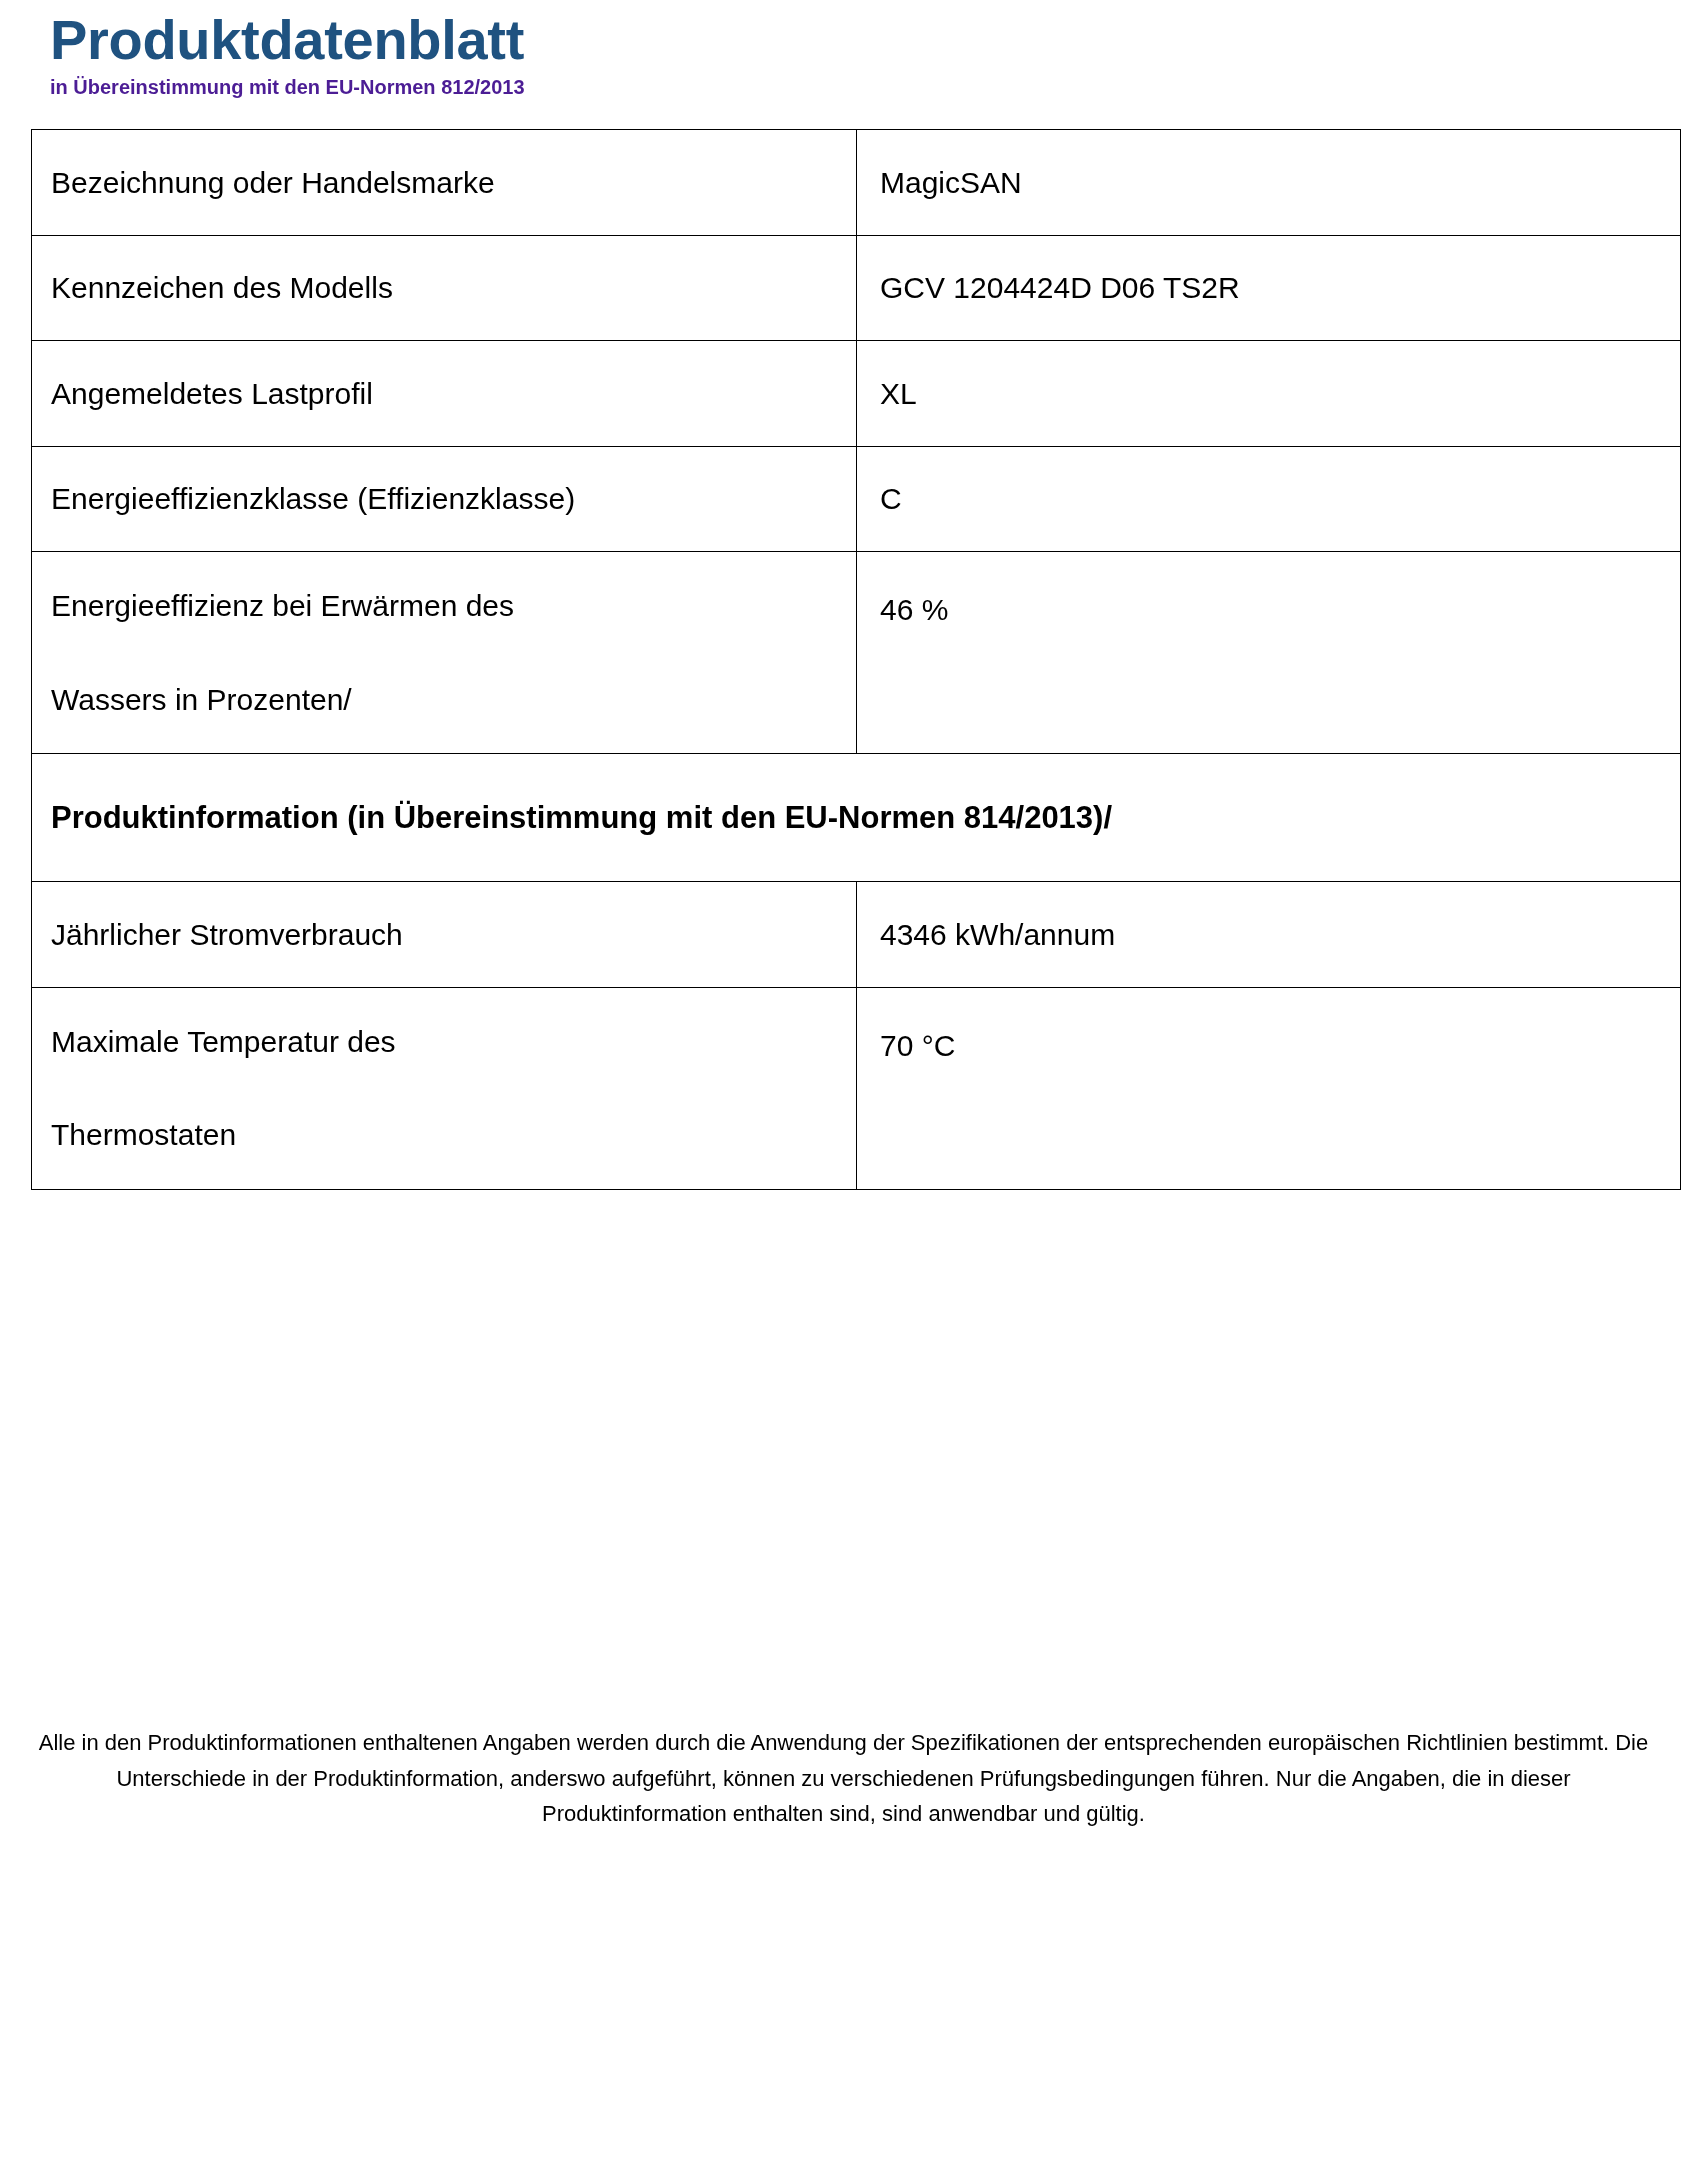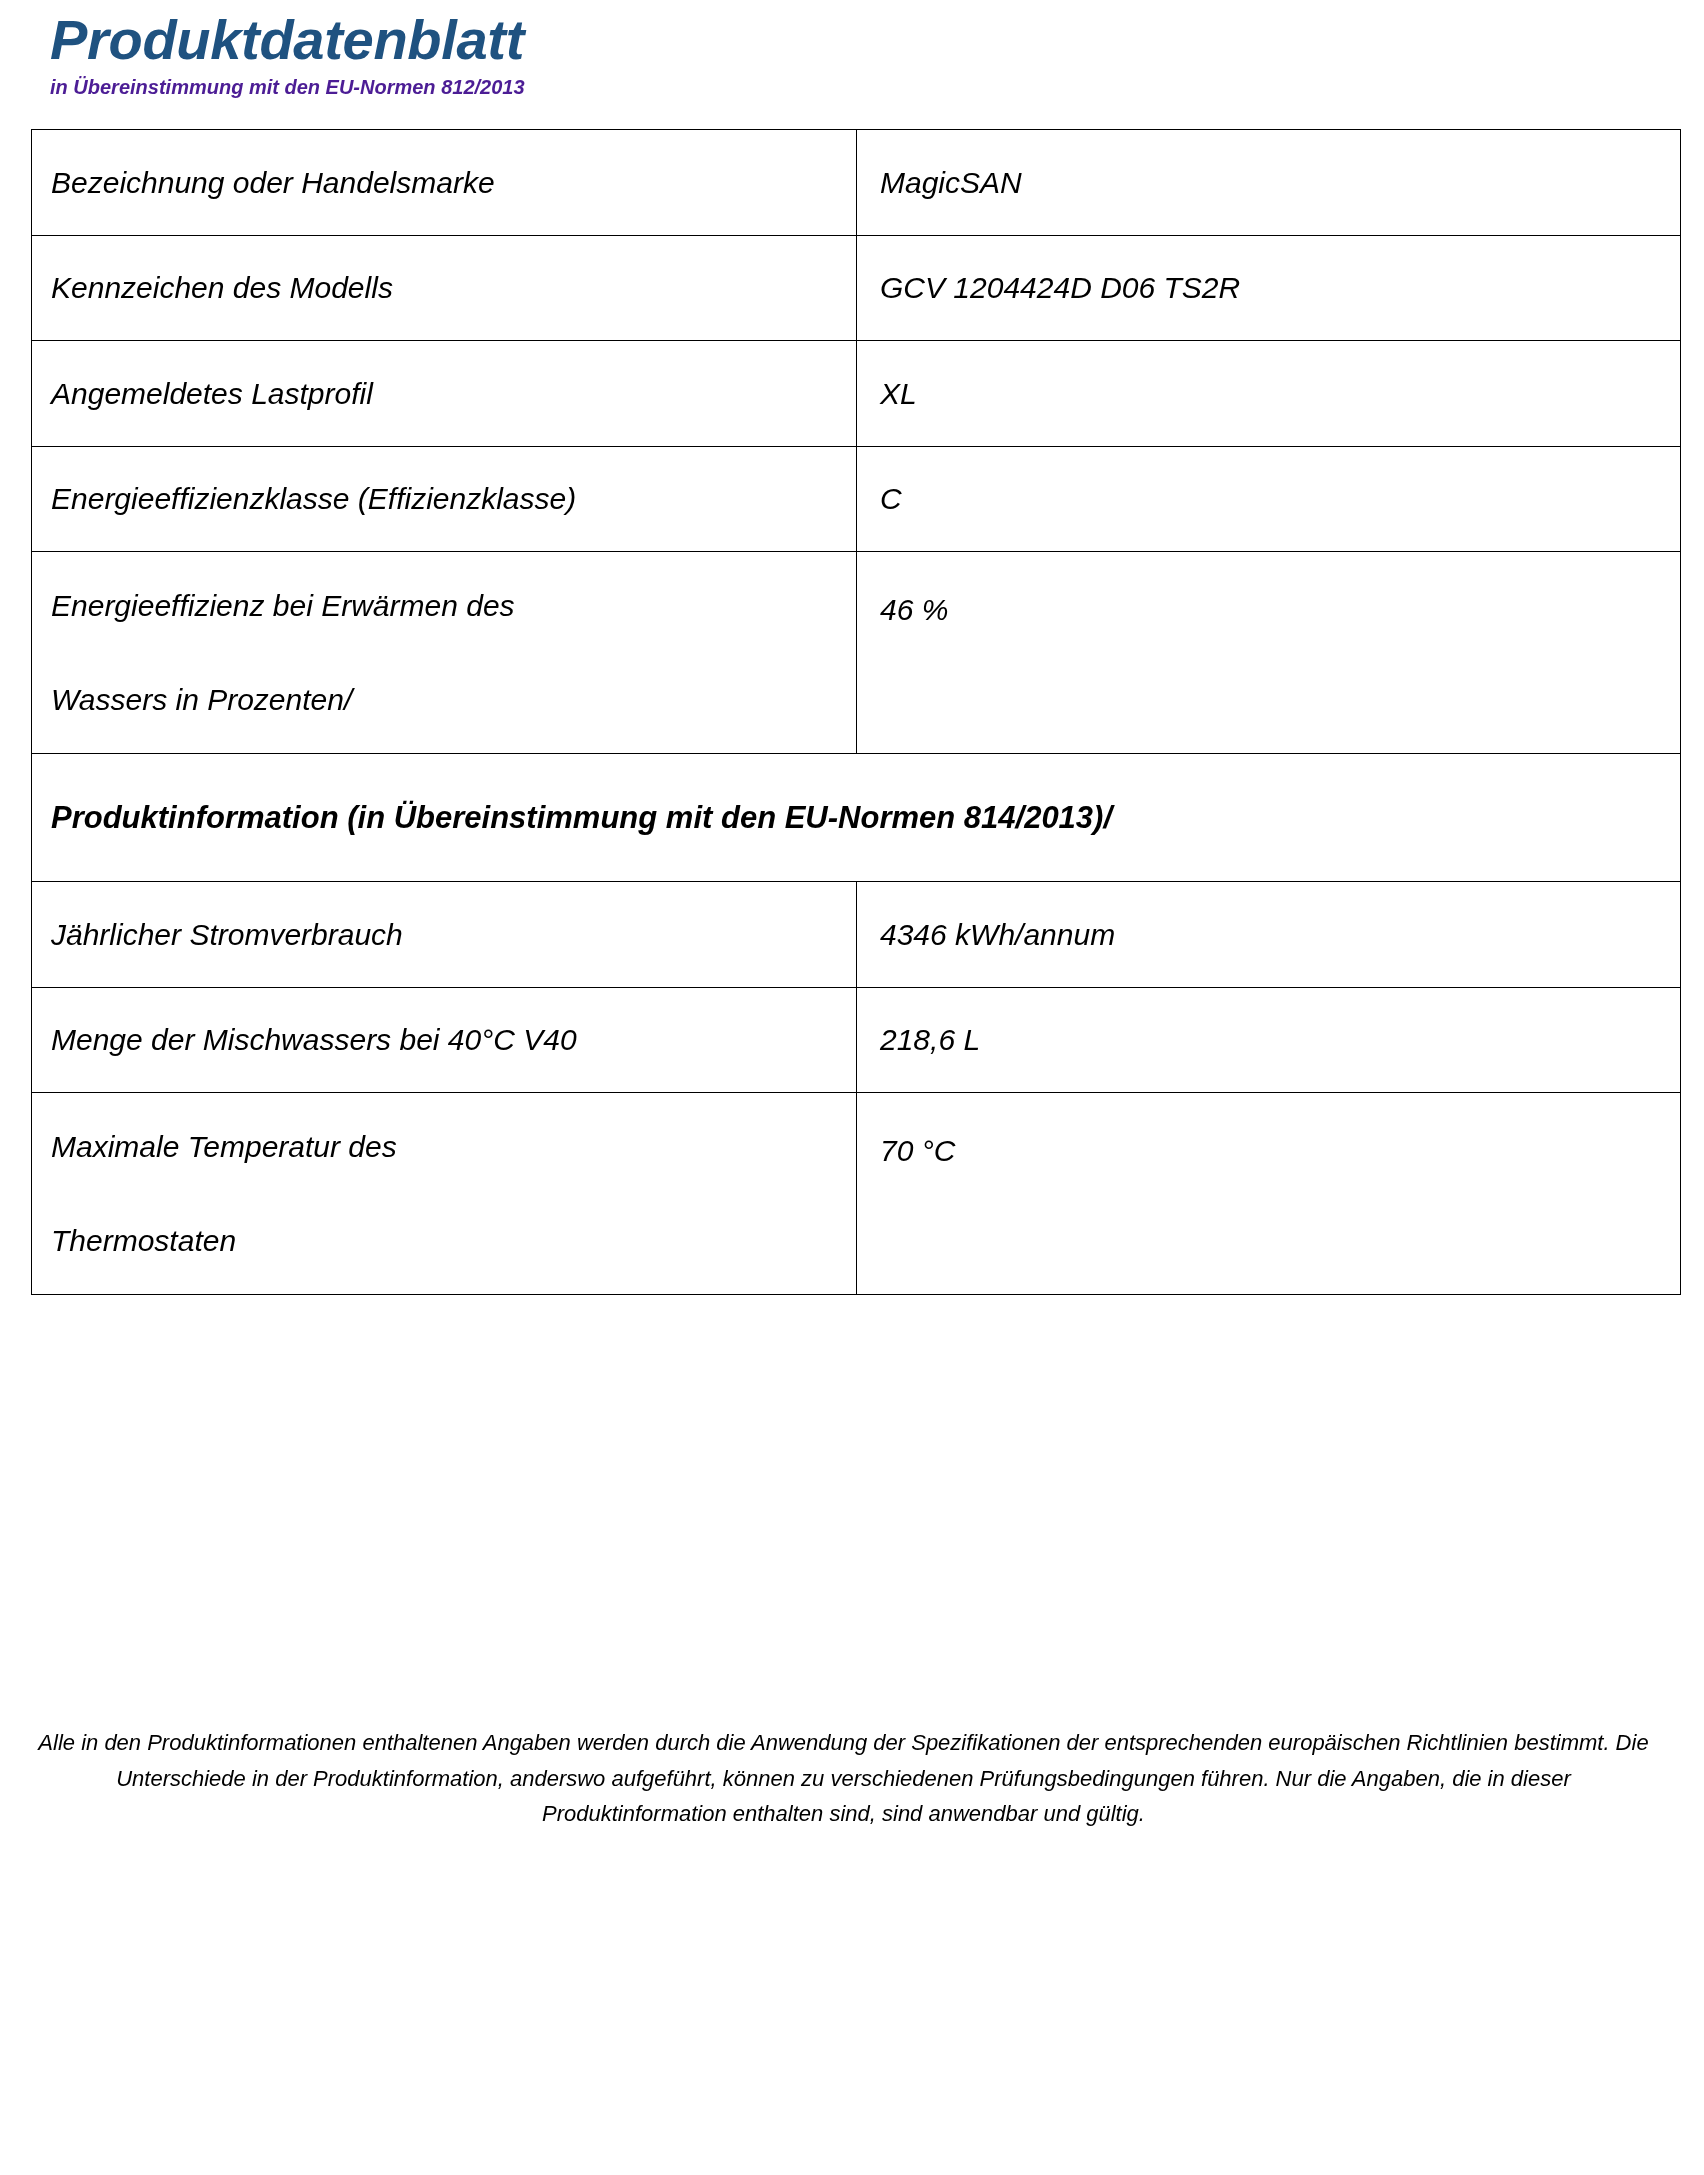--- a/index.html
+++ b/index.html
@@ -15,21 +15,20 @@
     -webkit-font-smoothing: antialiased;
   }
 
   .page {
     position: relative;
     width: 1704px;
     height: 1992px;
     background: #ffffff;
     box-sizing: border-box;
     overflow: hidden;
-    font-style: italic;
   }
 
   
   .heading-block {
     position: absolute;
     left: 31px;
     top: 0;
     width: 1649px;
   }
 
@@ -176,24 +175,20 @@
 
       <tr>
         <td class="section-header" colspan="2">Produktinformation (in Übereinstimmung mit den EU-Normen 814/2013)/</td>
       </tr>
 
       <tr>
         <td class="cell-label">Jährlicher Stromverbrauch</td>
         <td class="cell-value">4346 kWh/annum</td>
       </tr>
 
-      <tr>
-        <td class="cell-label">Menge der Mischwassers bei 40°C V40</td>
-        <td class="cell-value">218,6 L</td>
-      </tr>
 
       <tr class="row-tall">
         <td class="cell-label">
           <span class="label-line">Maximale Temperatur des</span>
           <span class="label-line">Thermostaten</span>
         </td>
         <td class="cell-value">70 °C</td>
       </tr>
 
     </tbody>

